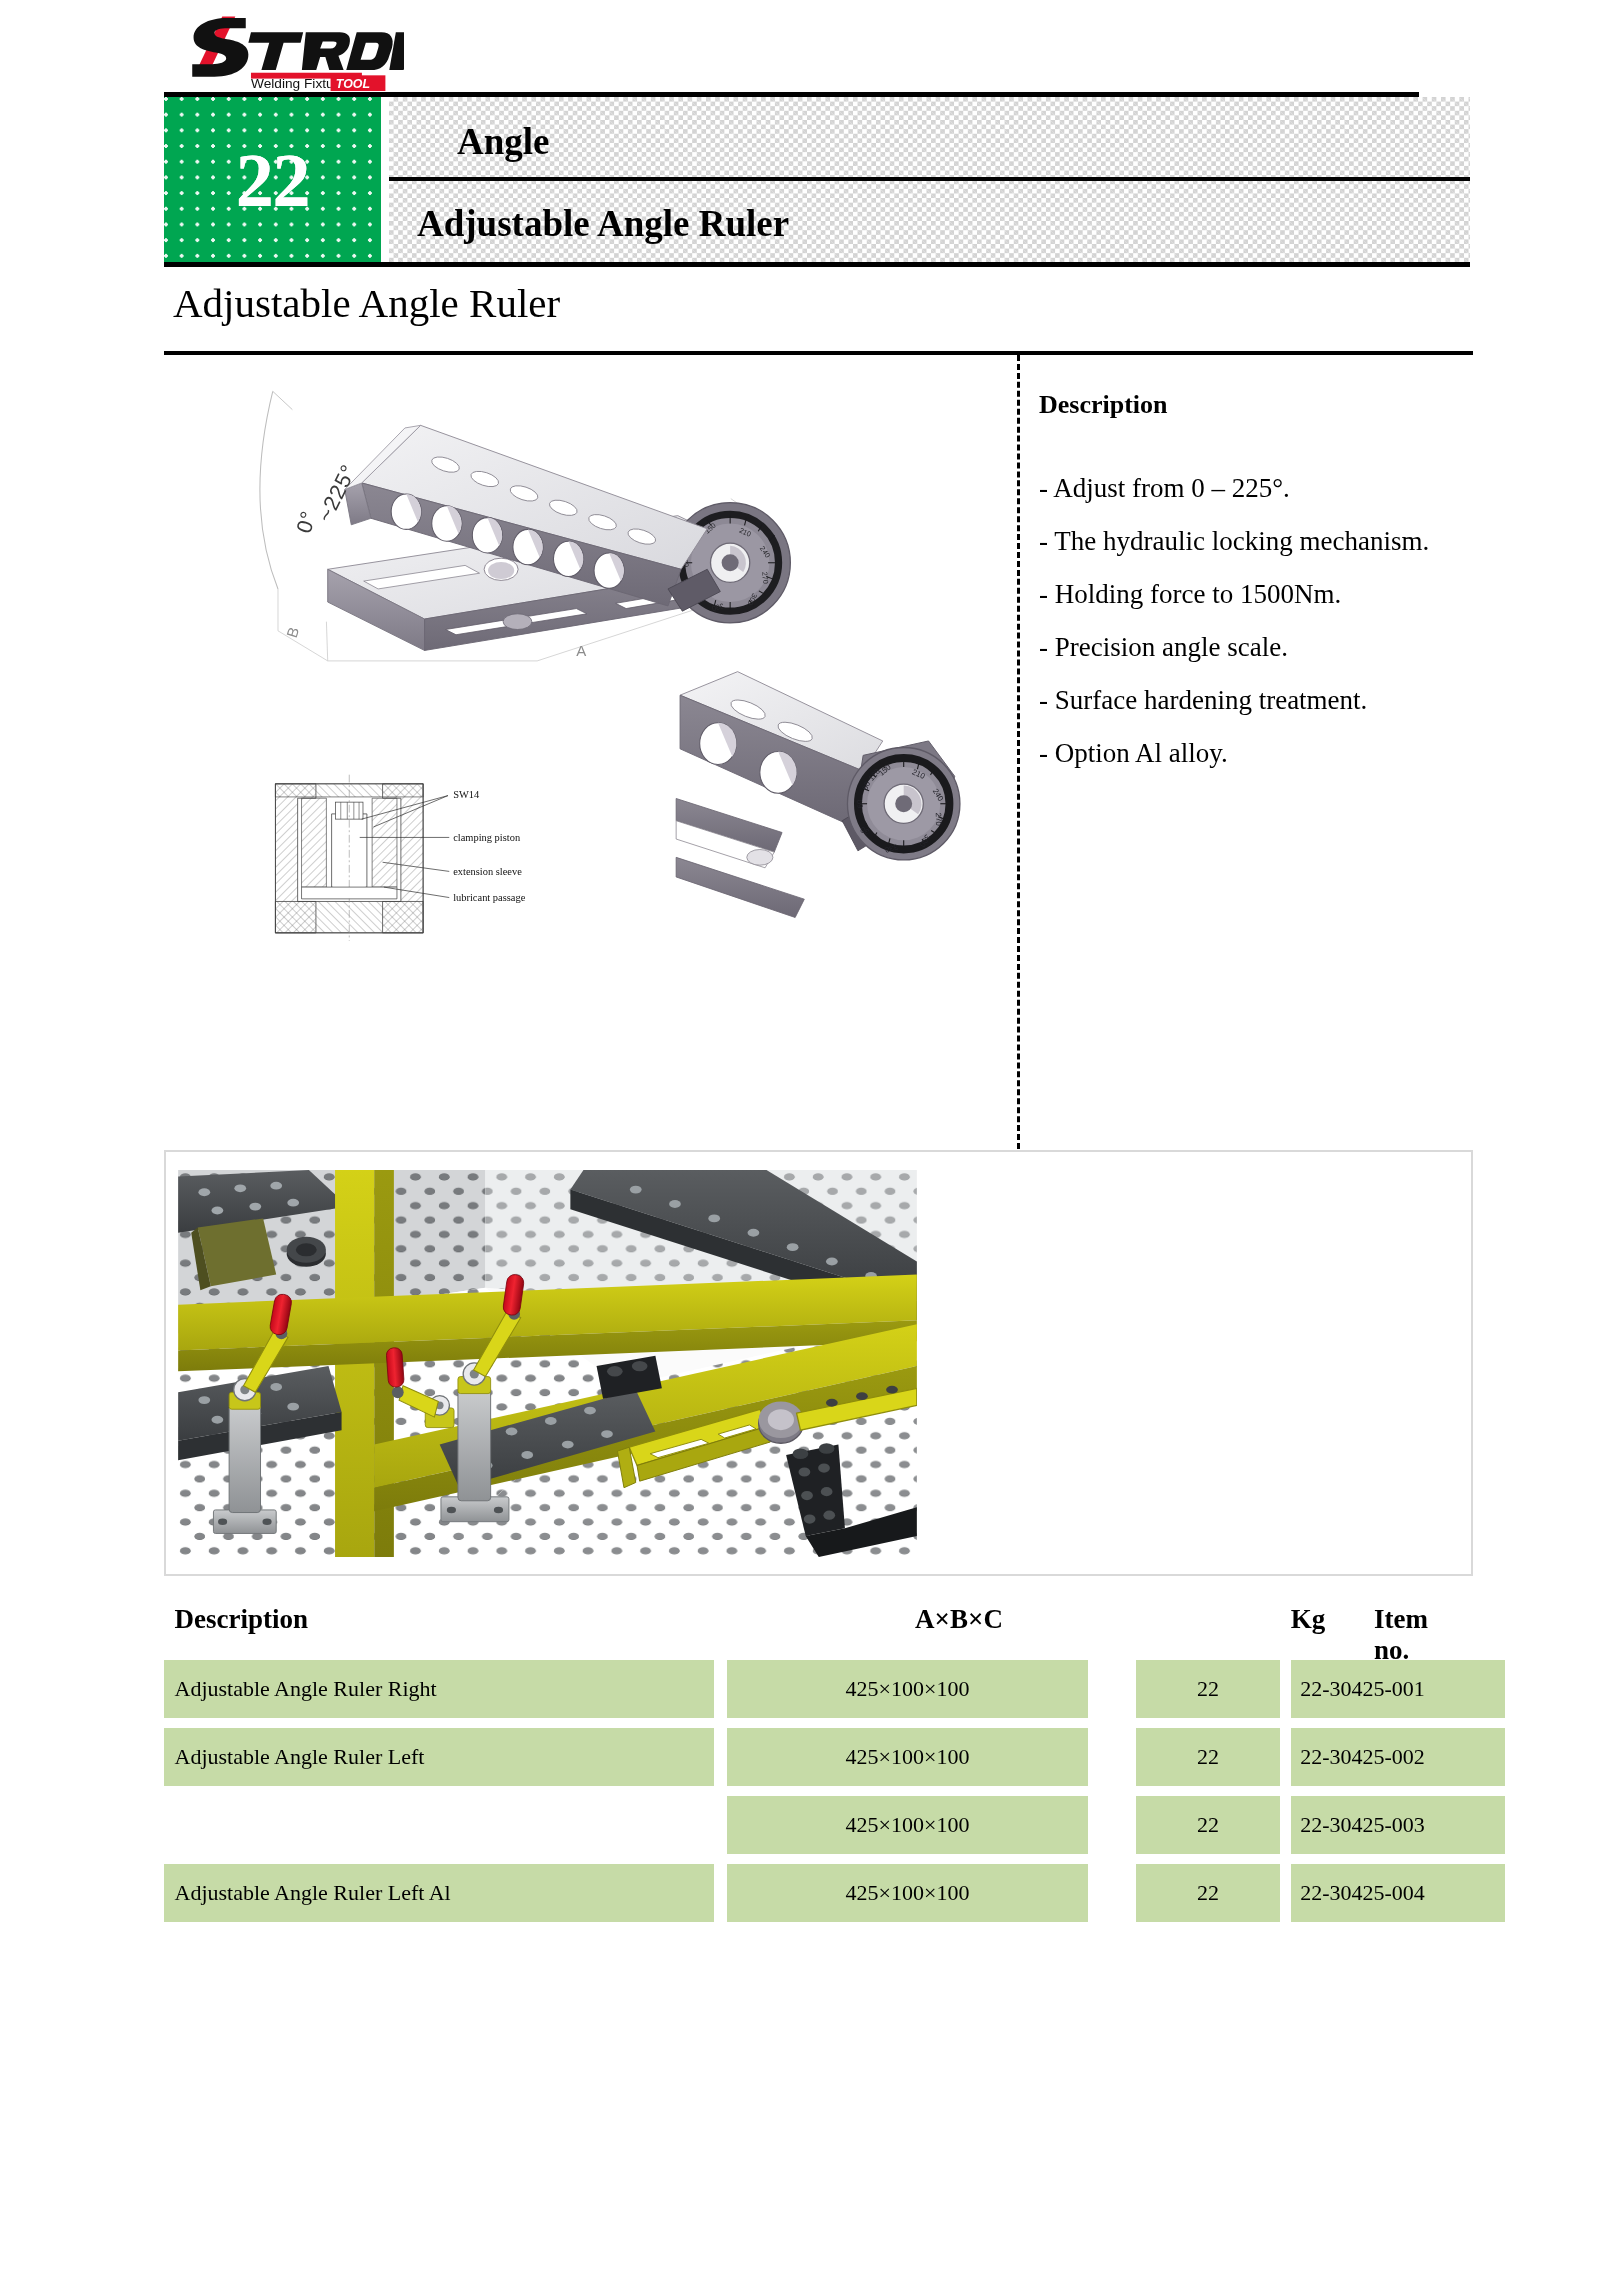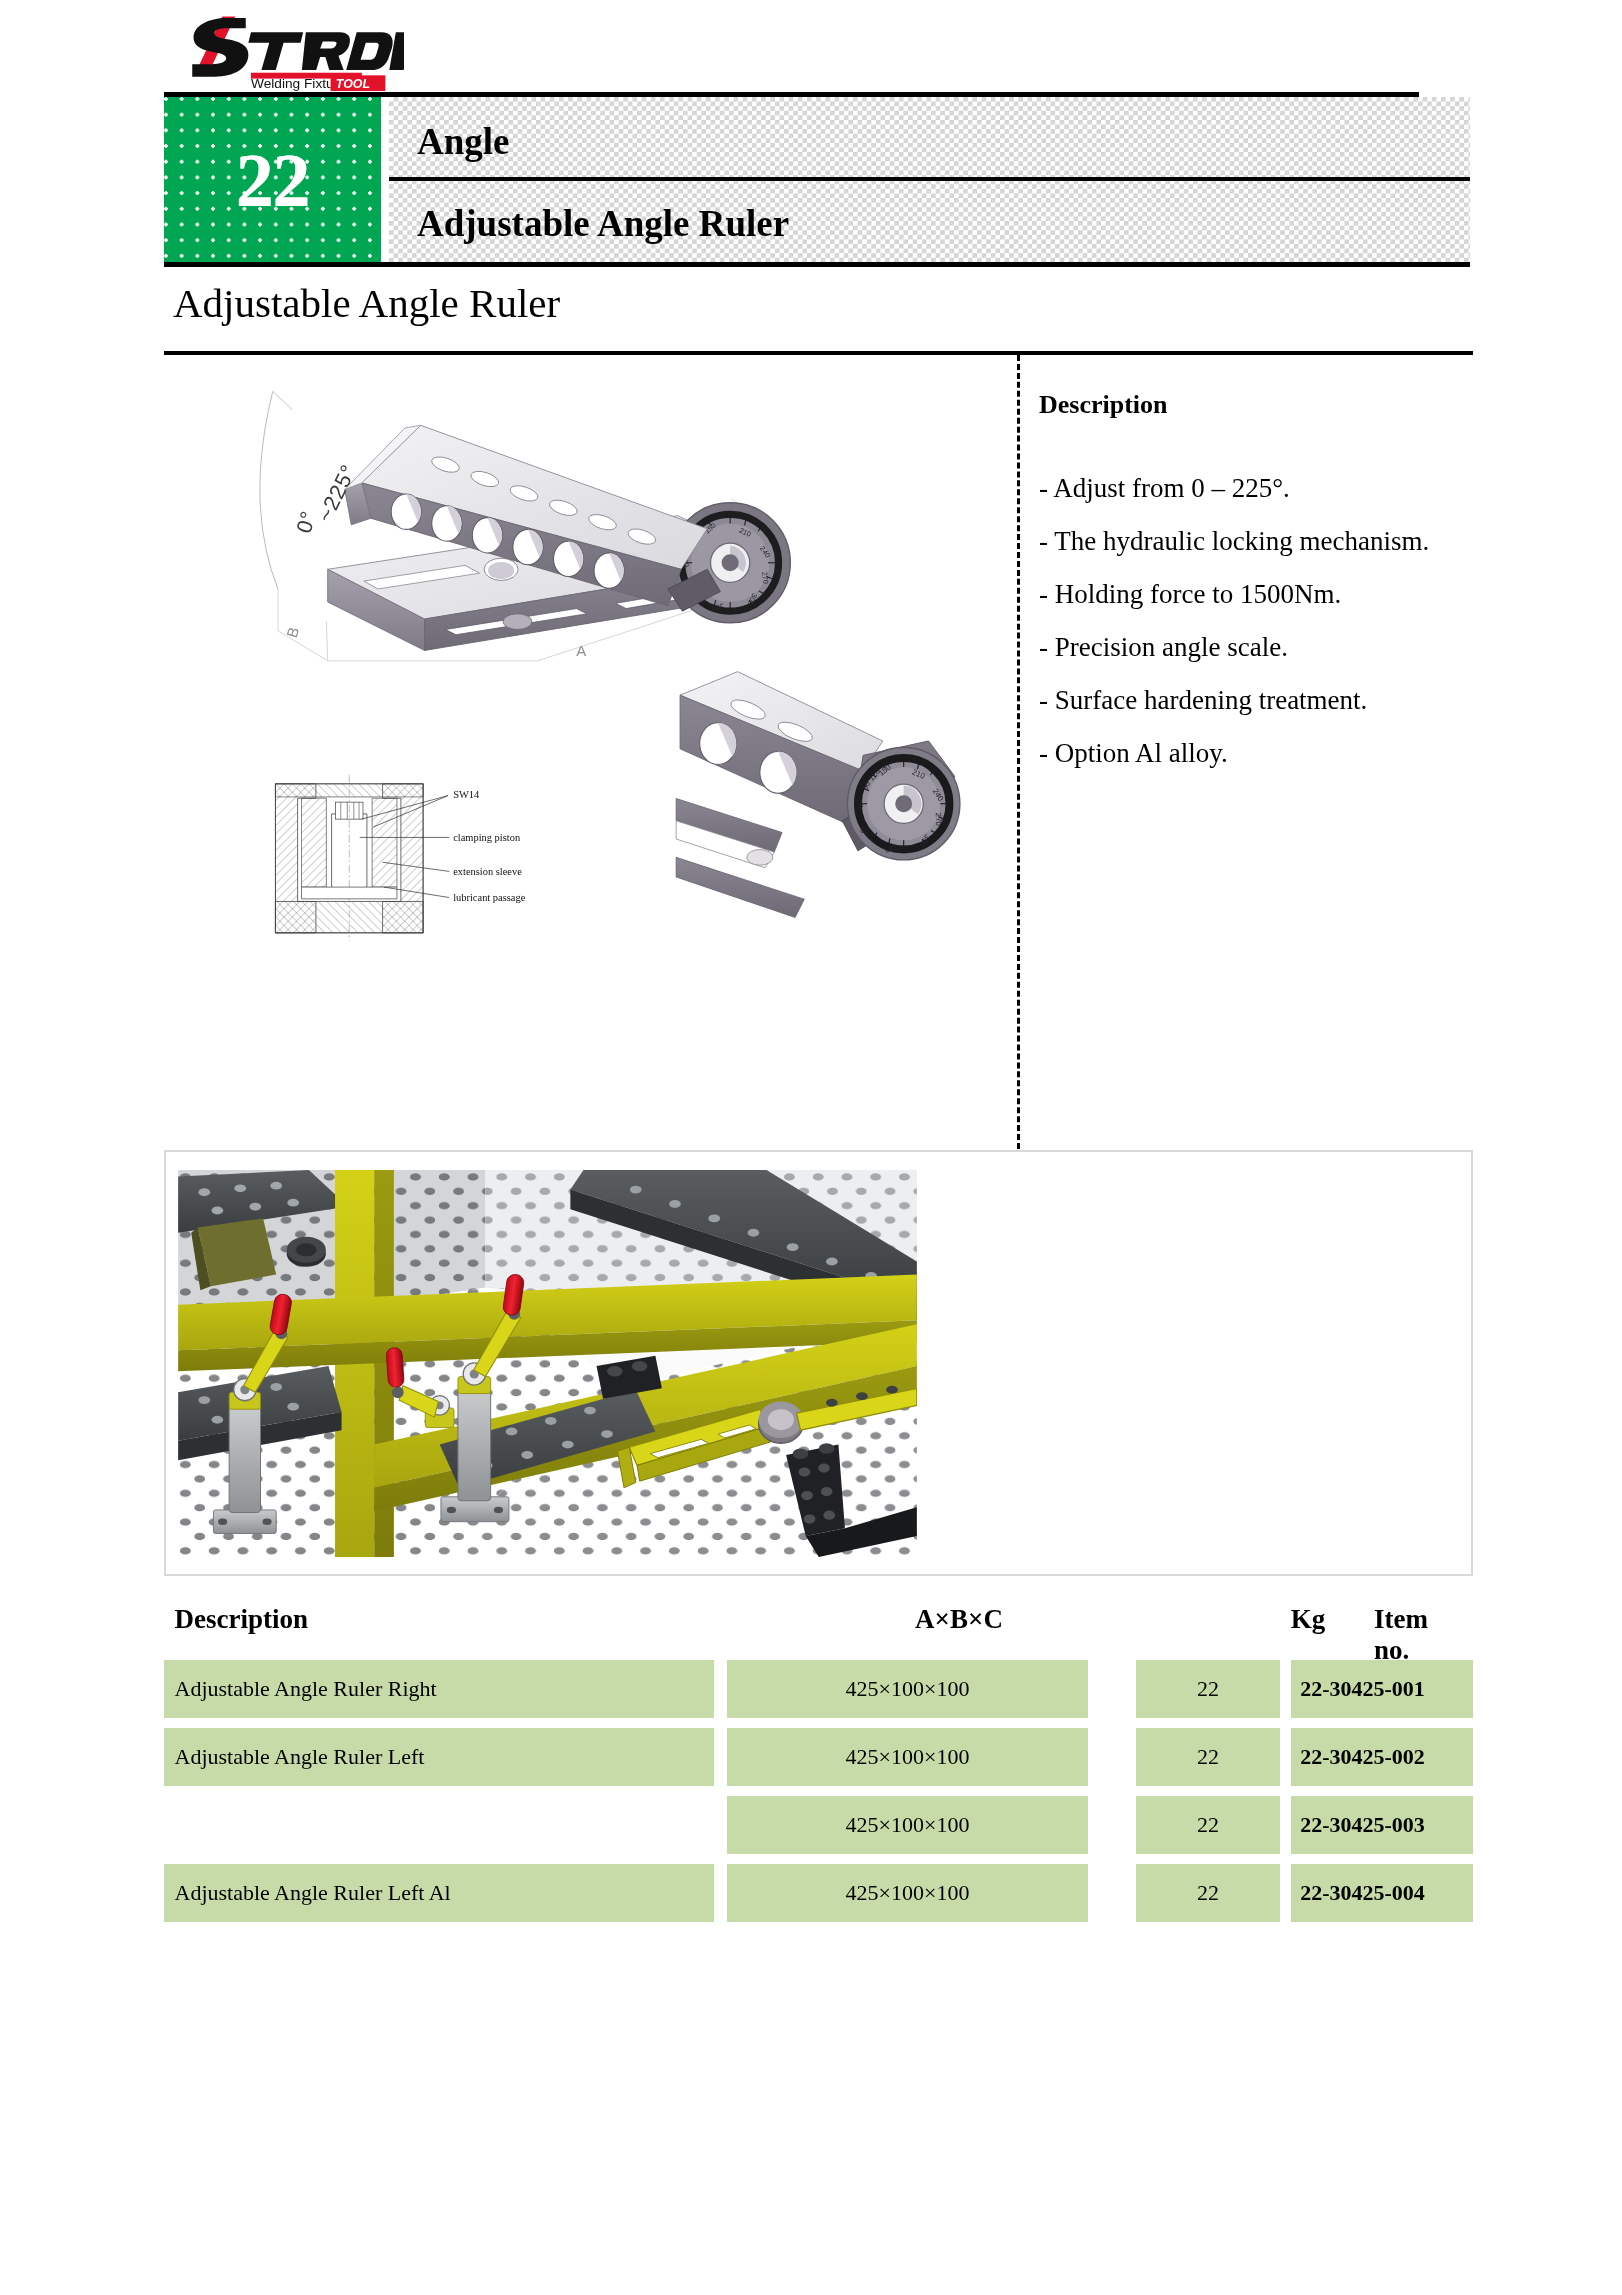--- a/index.html
+++ b/index.html
@@ -28,21 +28,21 @@
                 text-shadow:0 0 0 #fff;}
   .hdr-band{position:absolute;left:225px;top:4.6px;width:1081px;height:166px;
             background-color:#ffffff;
             background-image:
               linear-gradient(45deg,#d3d3d3 25%,transparent 25%,transparent 75%,#d3d3d3 75%),
               linear-gradient(45deg,#d3d3d3 25%,transparent 25%,transparent 75%,#d3d3d3 75%);
             background-size:9.2px 9.2px;
             background-position:0 0, 4.6px 4.6px;}
   .hdr-mid{position:absolute;left:225px;top:85px;width:1081px;height:3.9px;background:#000;}
   .hdr-t1{position:absolute;left:253px;top:18.3px;width:1021px;height:63px;
-          display:flex;align-items:center;font-size:37px;font-weight:700;}
+          display:flex;align-items:center;font-size:37px;font-weight:700;padding-left:40px;}
   .hdr-t2{position:absolute;left:253px;top:99px;width:1021px;height:65px;
           display:flex;align-items:center;font-size:37px;font-weight:700;}
 
   
   .ptitle{position:absolute;left:173px;top:279px;font-size:41px;font-weight:400;
           letter-spacing:0px;}
   .ptitle-rule{position:absolute;left:164px;top:351px;width:1309px;height:3.9px;background:#000;}
 
   
   .vdash{position:absolute;left:1017px;top:355px;width:0;height:794px;
@@ -84,21 +84,21 @@
   .th-desc{left:10.5px;}
   .th-abc{left:795px;transform:translateX(-50%);}
   .th-kg{left:1112px;transform:translateX(-50%);margin-left:32px;}
   .th-item{left:1243px;transform:translateX(-50%);}
   .trow{position:relative;height:58px;margin-bottom:10px;}
   .cell{position:absolute;top:0;height:58px;background:#c6dba7;
         display:flex;align-items:center;font-size:22px;}
   .c-desc{left:0;width:550px;padding-left:10.5px;box-sizing:border-box;}
   .c-abc{left:563px;width:361px;justify-content:center;}
   .c-kg{left:972px;width:144px;justify-content:center;}
-  .c-item{left:1127px;width:182px;padding-left:9.2px;box-sizing:border-box;font-weight:bold;}
+  .c-item{left:1127px;width:214px;padding-left:9.2px;box-sizing:border-box;}
 </style>
 </head>
 <body>
 
 <div class="page">
 
   <div class="logo">
     <svg width="216" height="77" viewBox="0 0 330 118">
 
       <path d="M52 4 L72 4 L34 84 L14 84 Z" fill="#e3122b"></path>

